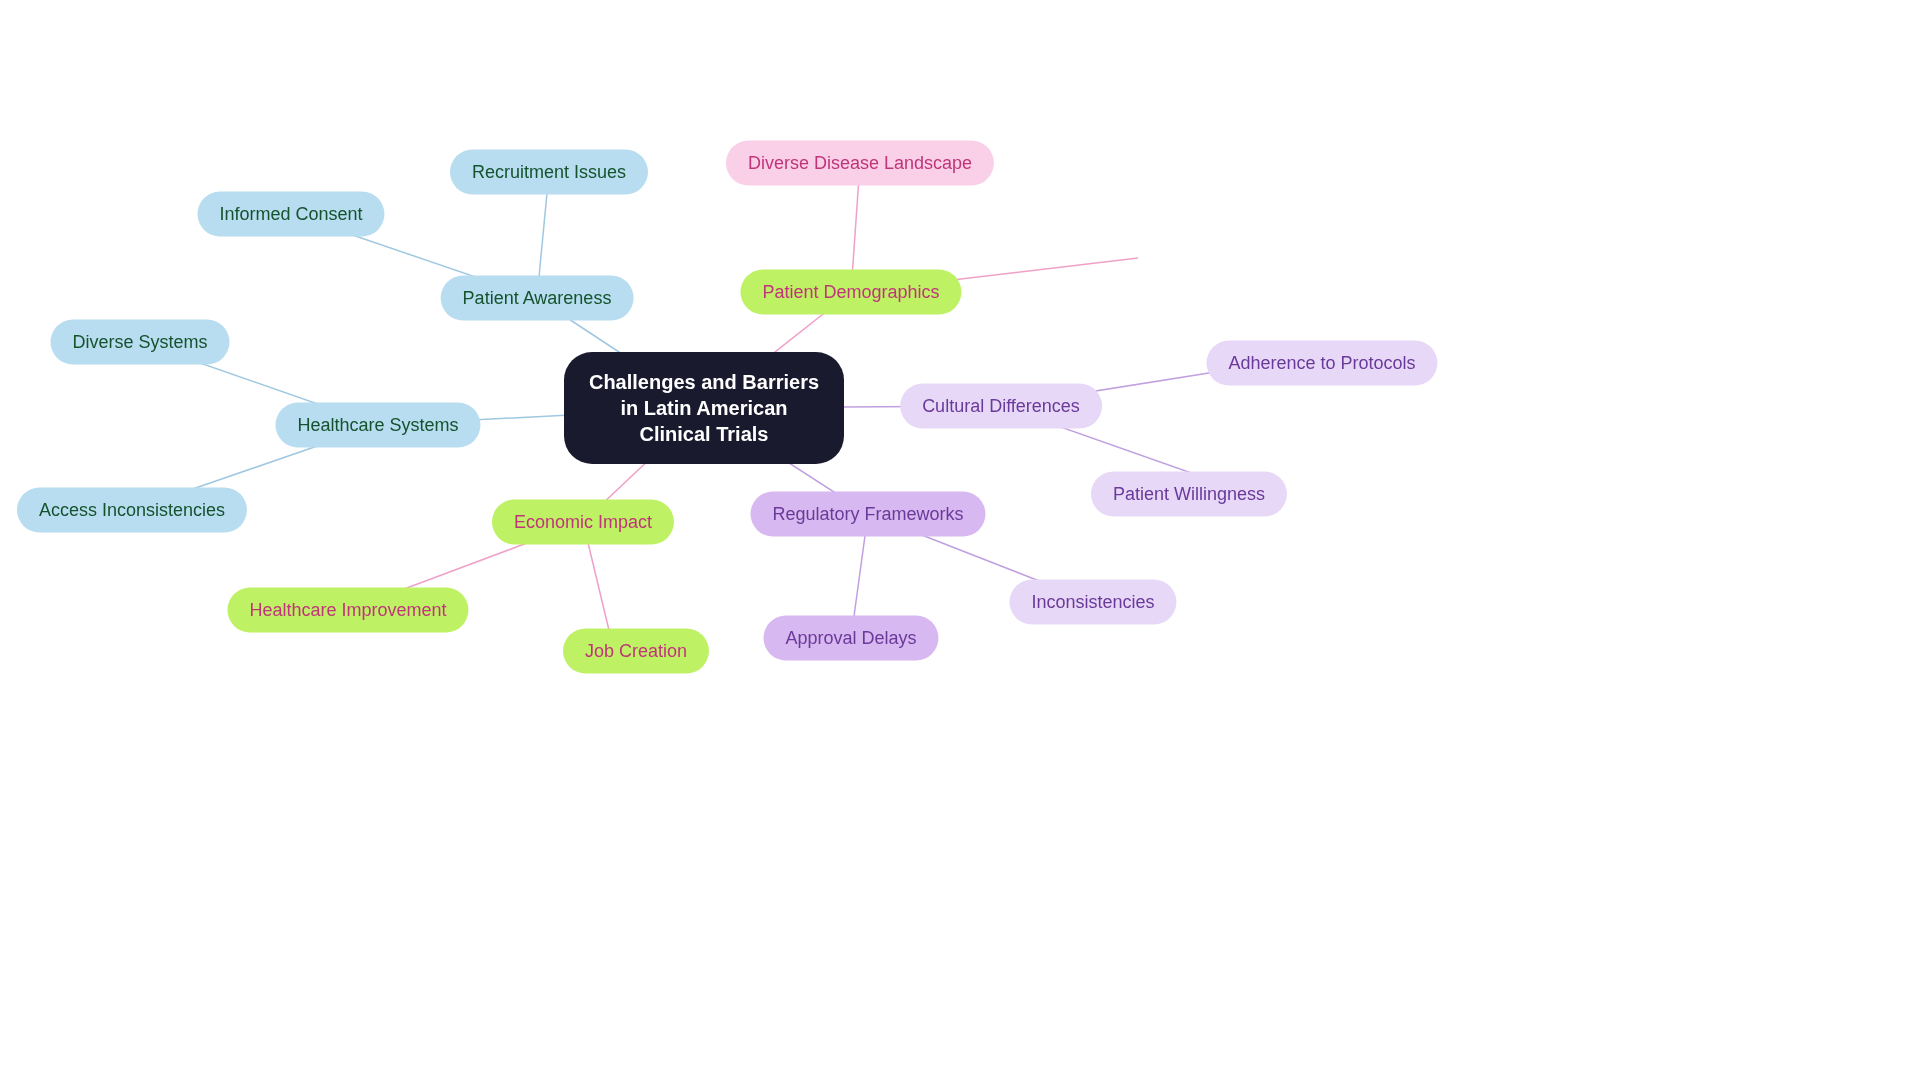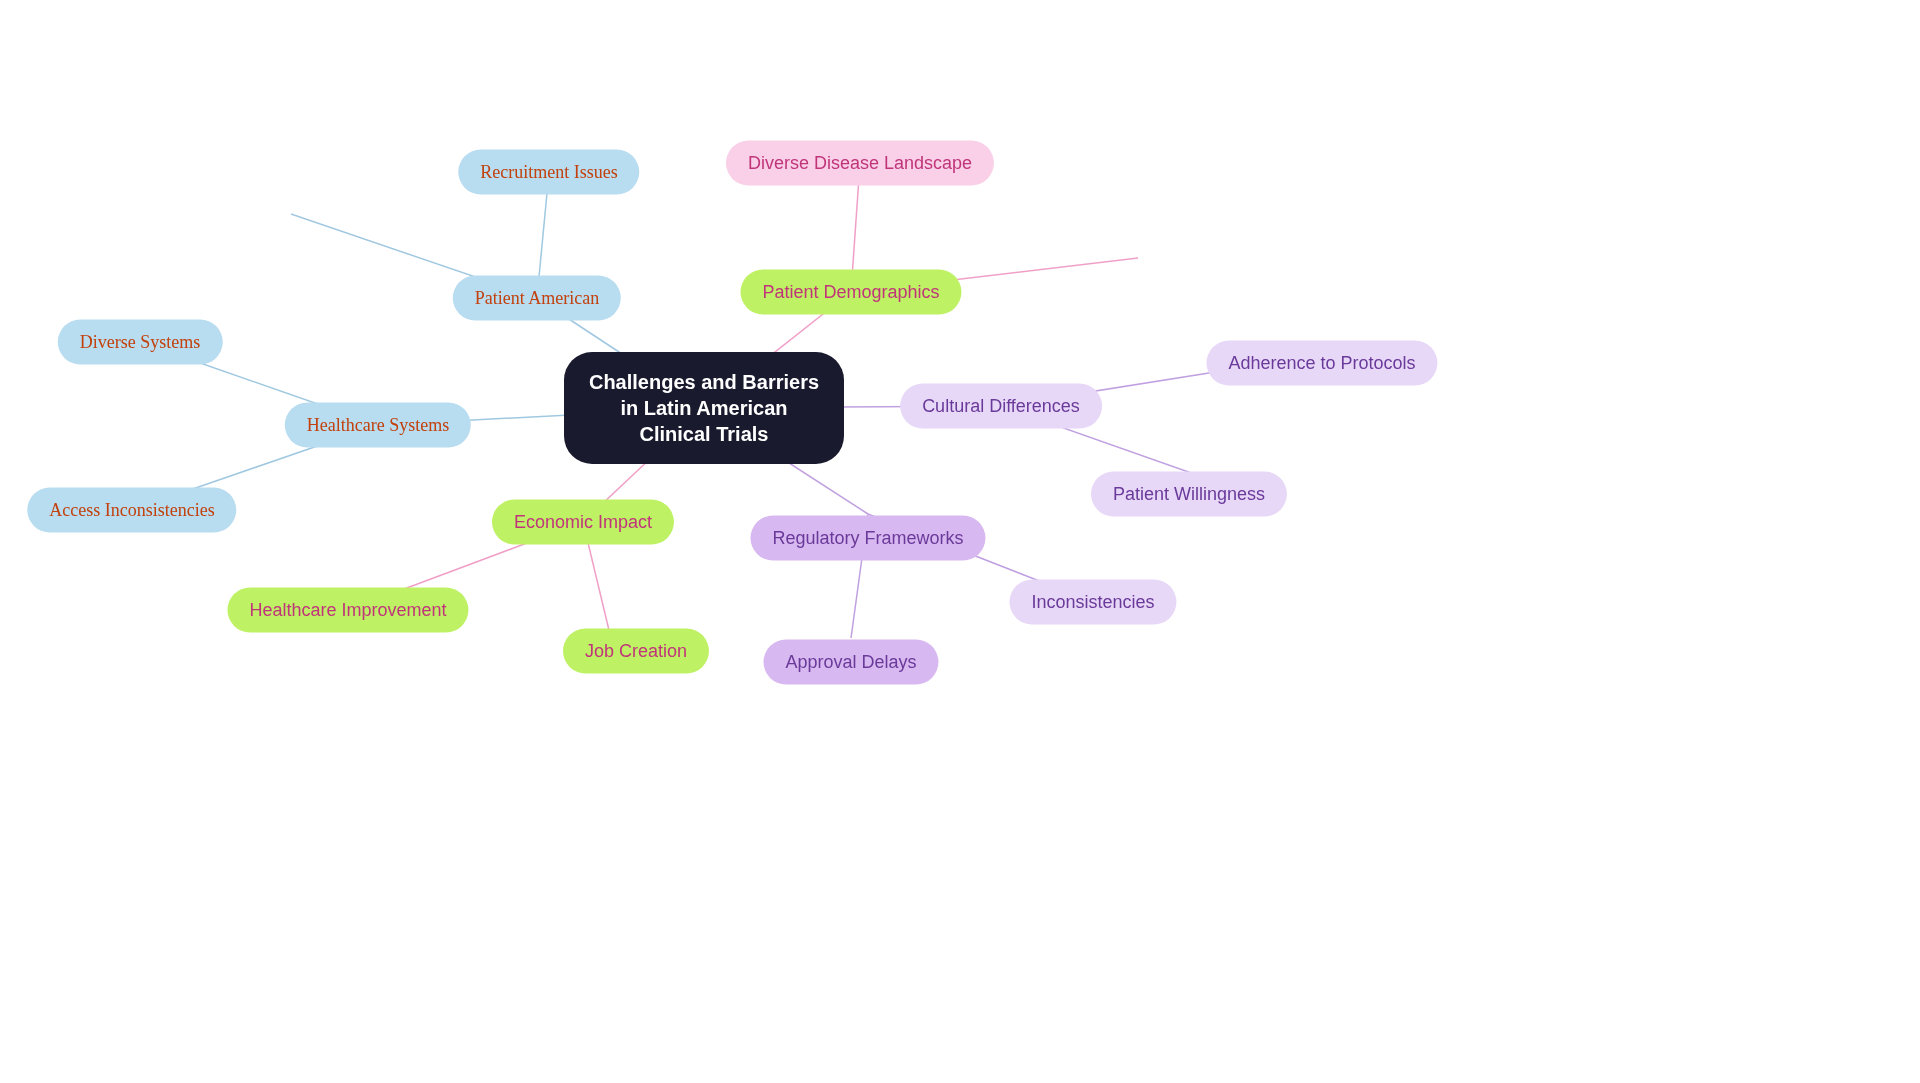--- a/index.html
+++ b/index.html
@@ -42,34 +42,32 @@
       font-size: 20px;
       font-weight: 600;
       border-radius: 28px;
       width: 280px;
       height: 112px;
       padding: 14px 24px;
       line-height: 1.3;
     }
     .node-blue {
       background: #b8dcf0;
-      color: #c2410c;
+      color: #14532d;
       border: none;
-      font-family: Liberation Serif, serif;
     }
     .node-pink {
       background: #bef264;
       color: #c0357a;
       border: none;
     }
     .node-purple {
       background: #d8b8f0;
       color: #6a3a9a;
       border: none;
-      margin-top: 24px;
     }
     .node-pink-light {
       background: #f9d0e8;
       color: #c0357a;
       border: none;
     }
     .node-purple-light {
       background: #e8d8f8;
       color: #6a3a9a;
       border: none;
@@ -94,21 +92,22 @@
       <line x1="583" y1="522" x2="614" y2="651" stroke="#f0a0c8" stroke-width="1.5"></line>
       <line x1="851" y1="292" x2="860" y2="163" stroke="#f0a0c8" stroke-width="1.5"></line>
       <line x1="851" y1="292" x2="1138" y2="258" stroke="#f0a0c8" stroke-width="1.5"></line>
       <line x1="1001" y1="406" x2="1322" y2="355" stroke="#c0a0e0" stroke-width="1.5"></line>
       <line x1="1001" y1="406" x2="1251" y2="494" stroke="#c0a0e0" stroke-width="1.5"></line>
       <line x1="868" y1="514" x2="851" y2="638" stroke="#c0a0e0" stroke-width="1.5"></line>
       <line x1="868" y1="514" x2="1093" y2="602" stroke="#c0a0e0" stroke-width="1.5"></line>
     </svg>
 <div class="node node-center" style="left: 704px; top: 408px;">Challenges and Barriers in Latin American Clinical Trials</div>
     <div class="node node-blue" style="left: 549px; top: 172px;">Recruitment Issues</div>
-    <div class="node node-blue" style="left: 537px; top: 298px;">Patient American</div>
+    <div class="node node-blue" style="left: 291px; top: 214px;">Informed Consent</div>
+    <div class="node node-blue" style="left: 537px; top: 298px;">Patient Awareness</div>
     <div class="node node-blue" style="left: 140px; top: 342px;">Diverse Systems</div>
     <div class="node node-blue" style="left: 378px; top: 425px;">Healthcare Systems</div>
     <div class="node node-blue" style="left: 132px; top: 510px;">Access Inconsistencies</div>
     <div class="node node-pink" style="left: 583px; top: 522px;">Economic Impact</div>
     <div class="node node-pink" style="left: 348px; top: 610px;">Healthcare Improvement</div>
     <div class="node node-pink" style="left: 636px; top: 651px;">Job Creation</div>
     <div class="node node-pink-light" style="left: 860px; top: 163px;">Diverse Disease Landscape</div>
     <div class="node node-pink" style="left: 851px; top: 292px;">Patient Demographics</div>
     <div class="node node-purple-light" style="left: 1001px; top: 406px;">Cultural Differences</div>
     <div class="node node-purple-light" style="left: 1322px; top: 363px;">Adherence to Protocols</div>

